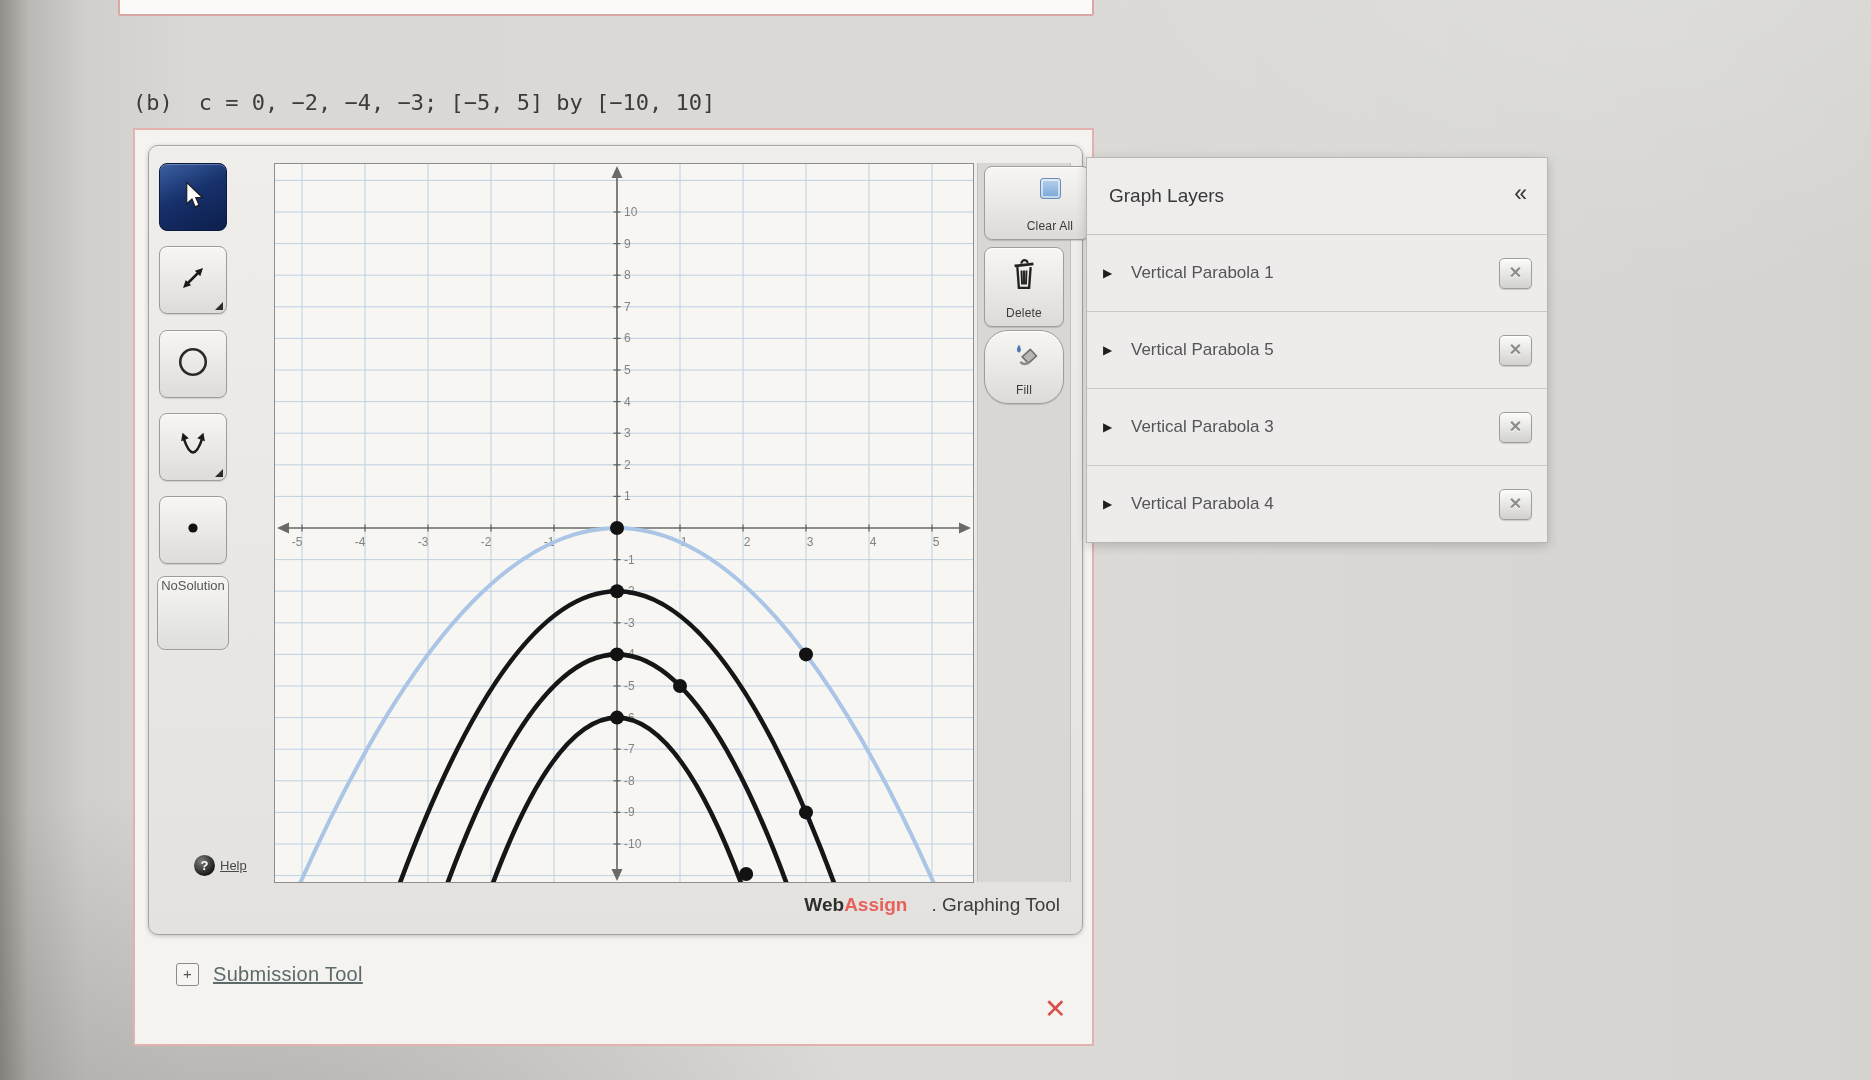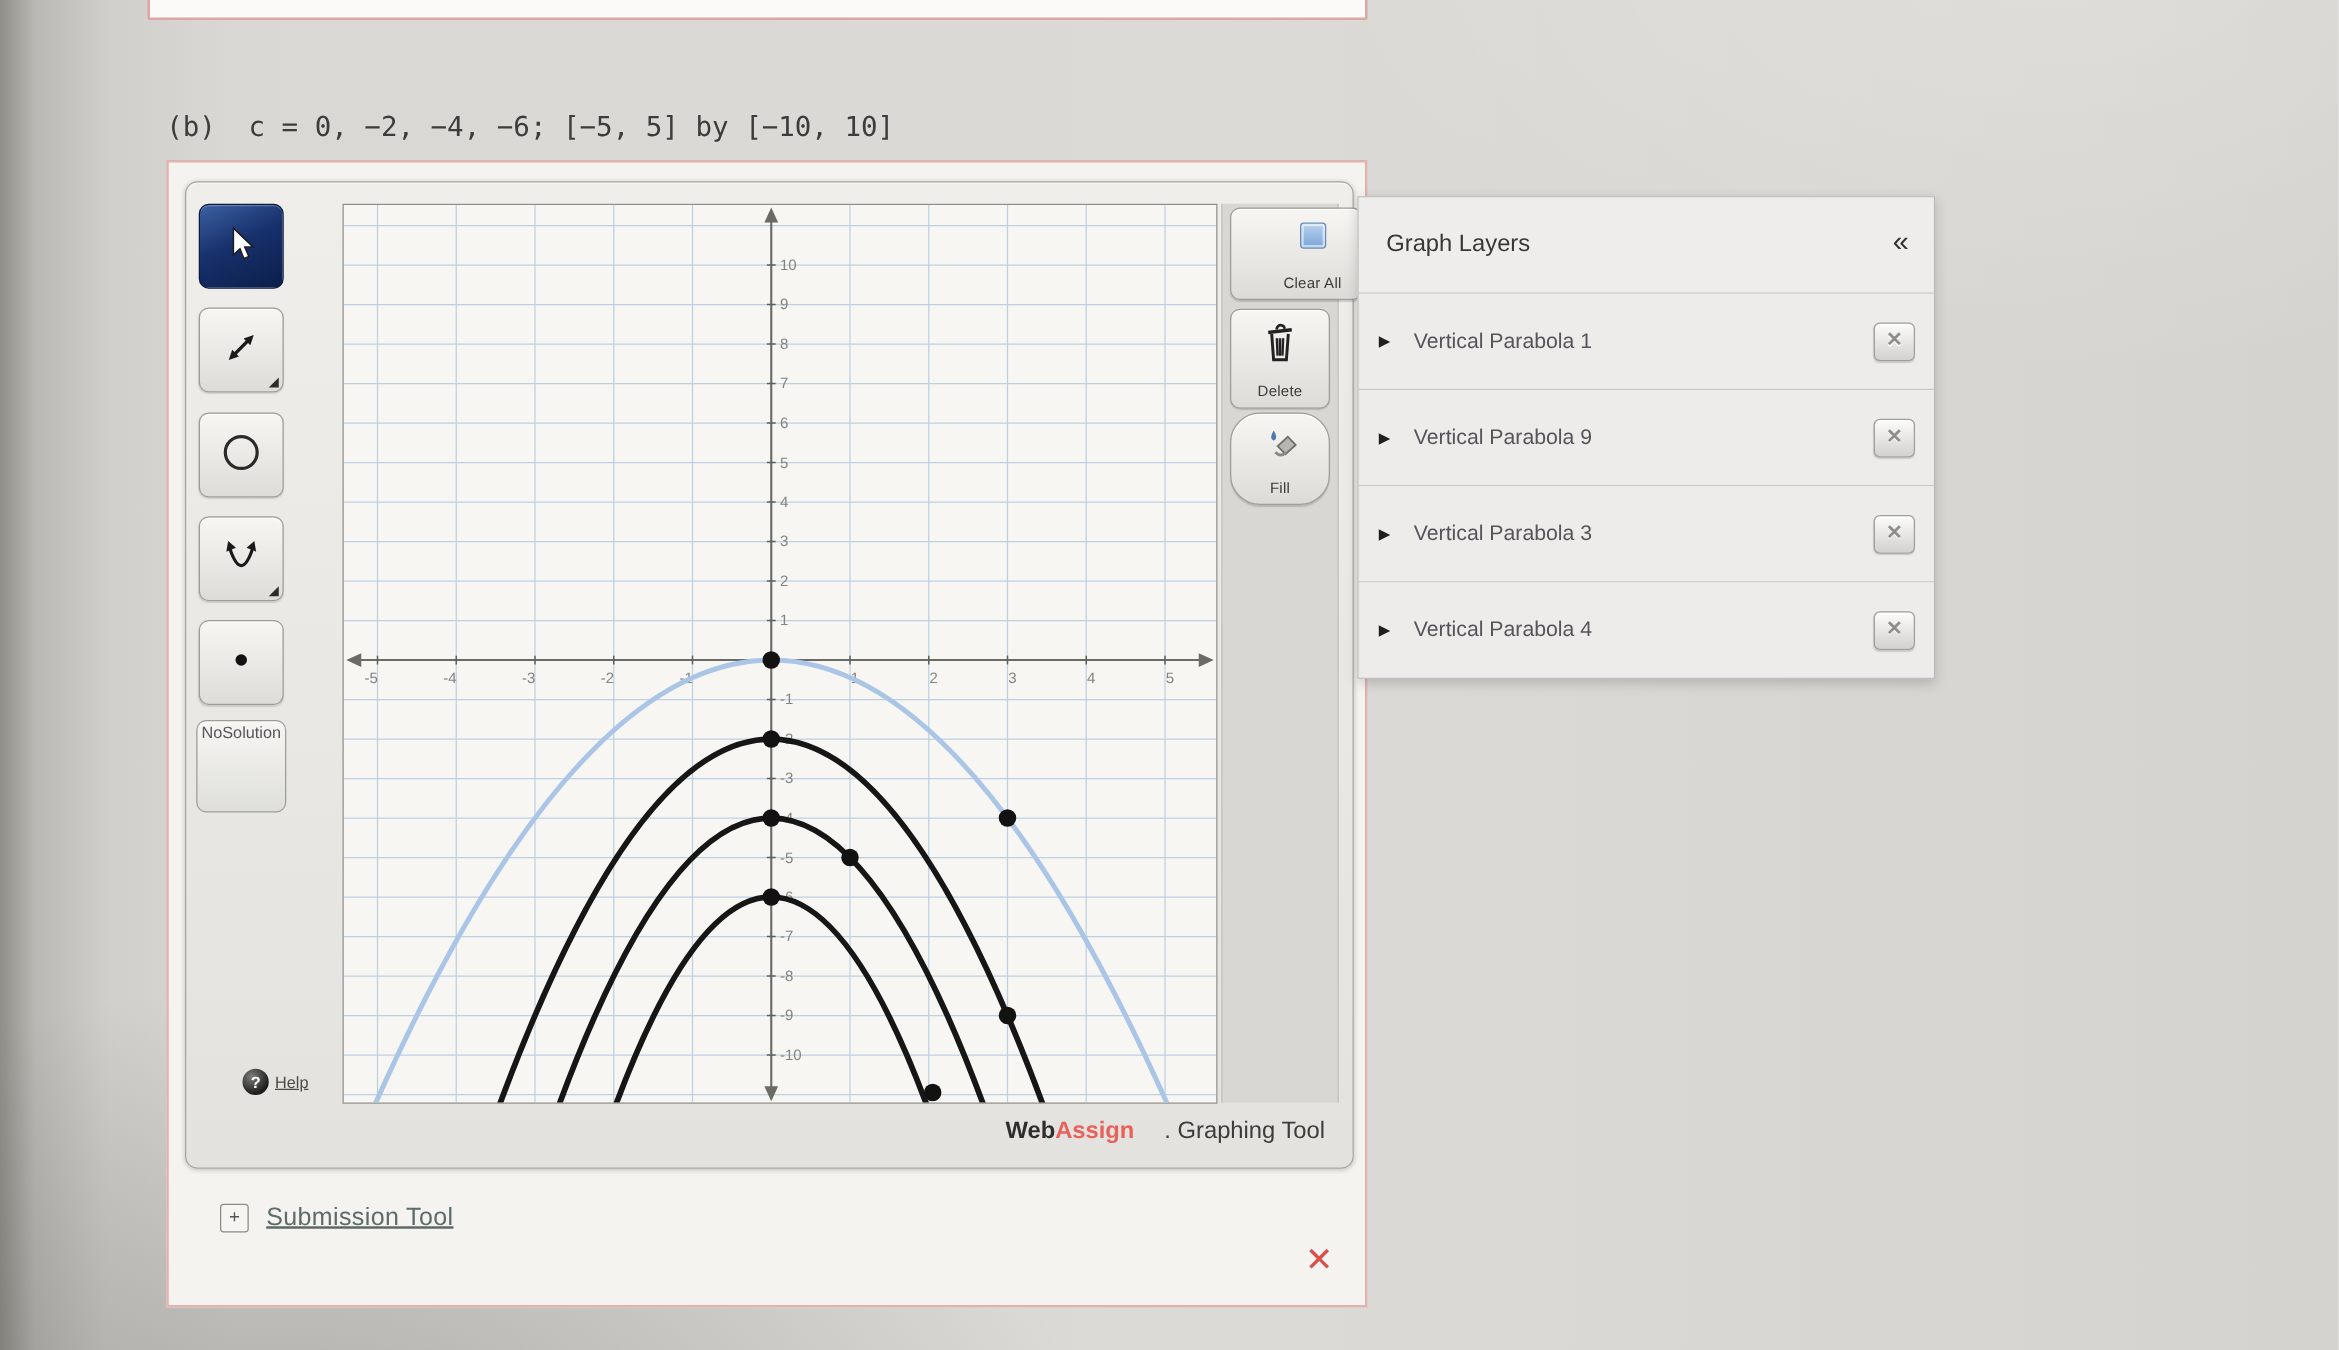--- a/index.html
+++ b/index.html
@@ -96,21 +96,21 @@
   svg text{font-family:"Liberation Sans",sans-serif;}
 </style>
 </head>
 <body>
 
 <div id="screen">
 
   <div class="abs" id="top-strip"></div>
 
   <div class="abs" id="part-header">
-    <span>(b)</span><span class="expr">c = 0, −2, −4, −6;  [−5, 5] by [−10, 10]</span>
+    <span>(b)</span><span class="expr">c = 0, −2, −4, −3;  [−5, 5] by [−10, 10]</span>
   </div>
 
   <div class="abs" id="answer-box"></div>
 
   <div class="abs" id="tool-frame"></div>
 
   <div class="abs tool-btn selected" style="top:163px">
     <span>
       <svg width="30" height="30" viewBox="0 0 24 24">
           <path d="M7,2 L7,19 L11.2,15.2 L13.7,21.5 L16.8,20.1 L14.2,14 L19.5,14 Z" fill="#ffffff" stroke="#1a1a1a" stroke-width="0.9"></path>
@@ -325,21 +325,21 @@
       <span id="layers-title">Graph Layers</span>
       <span id="layers-collapse">«</span>
     </div>
     <div class="layer-row">
       <span class="layer-arrow">▶</span>
       <span class="layer-label">Vertical Parabola 1</span>
       <span class="layer-close">✕</span>
     </div>
     <div class="layer-row">
       <span class="layer-arrow">▶</span>
-      <span class="layer-label">Vertical Parabola 9</span>
+      <span class="layer-label">Vertical Parabola 5</span>
       <span class="layer-close">✕</span>
     </div>
     <div class="layer-row">
       <span class="layer-arrow">▶</span>
       <span class="layer-label">Vertical Parabola 3</span>
       <span class="layer-close">✕</span>
     </div>
     <div class="layer-row">
       <span class="layer-arrow">▶</span>
       <span class="layer-label">Vertical Parabola 4</span>

